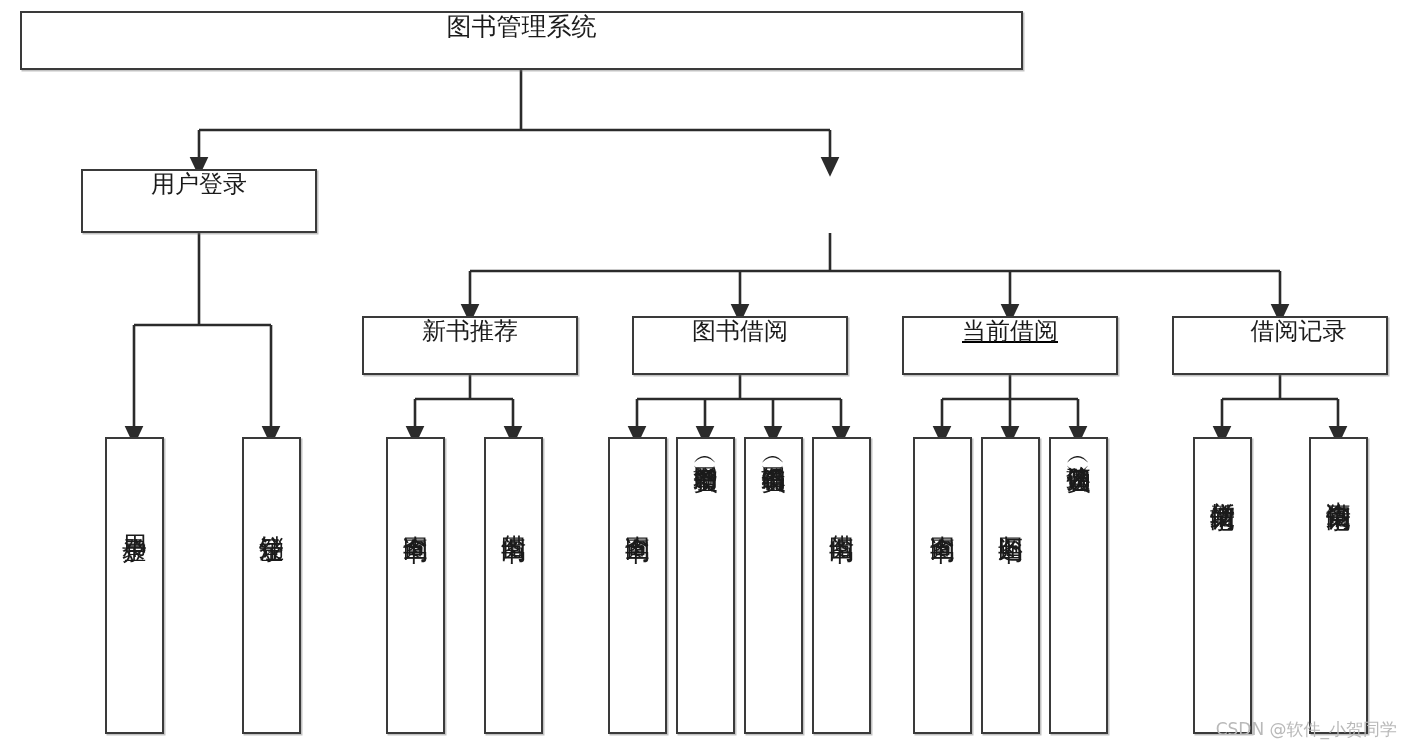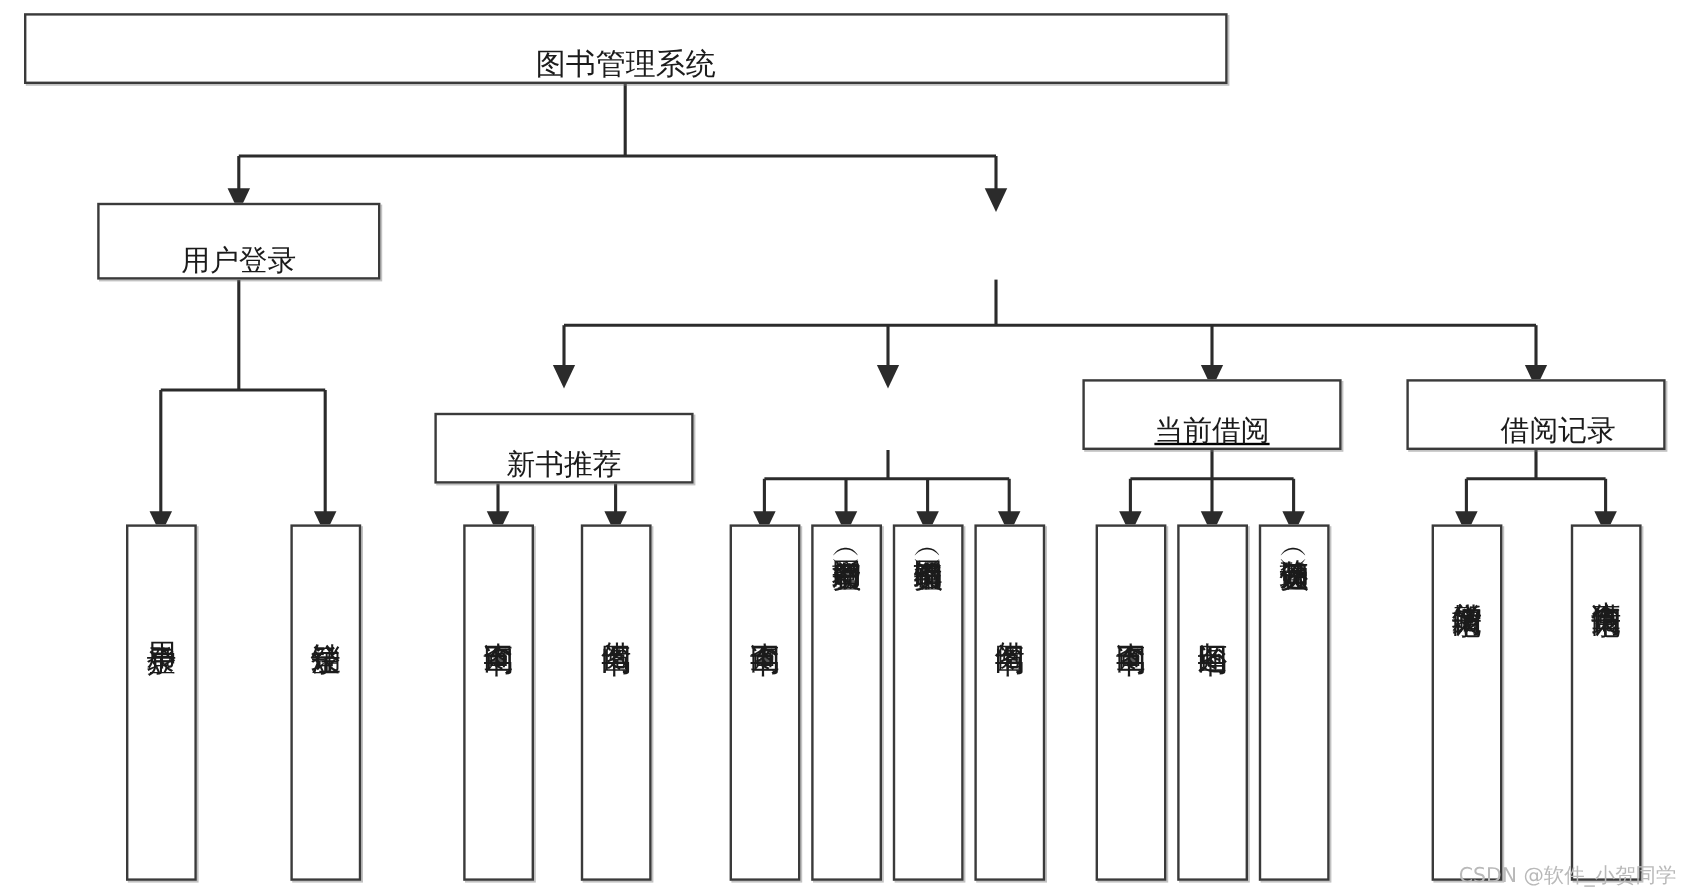--- a/index.html
+++ b/index.html
@@ -23,21 +23,21 @@
     top: 0;
     width: 1405px;
     height: 747px;
   }
   .node {
     position: absolute;
     box-sizing: border-box;
     background: #ffffff;
     border: 2.6px solid #3a3a3a;
     display: flex;
-    align-items: flex-end;
+    align-items: flex-start;
     justify-content: center;
     box-shadow: 1.5px 1.5px 0 rgba(120,120,120,0.45);
   }
   .node .label {
     color: #1b1b1b;
     text-align: center;
     line-height: 1.12;
     white-space: nowrap;
   }
   .node.horizontal .label {
@@ -131,22 +131,25 @@
   </svg>
 
   <div class="node horizontal title" style="left:20px; top:11px; width:1003px; height:59px;">
     <span class="label">图书管理系统</span>
   </div>
 
   <div class="node horizontal" style="left:81px; top:169px; width:236px; height:64px;">
     <span class="label">用户登录</span>
   </div>
 
-  <div class="node horizontal" style="left:362px; top:316px; width:216px; height:59px;margin-top:28px;">
+  <div class="node horizontal" style="left:362px; top:316px; width:216px; height:59px;">
     <span class="label">新书推荐</span>
+  </div>
+  <div class="node horizontal" style="left:632px; top:316px; width:216px; height:59px;">
+    <span class="label">图书借阅</span>
   </div>
   <div class="node horizontal" style="left:902px; top:316px; width:216px; height:59px;text-decoration:underline;">
     <span class="label">当前借阅</span>
   </div>
   <div class="node horizontal" style="left:1172px; top:316px; width:216px; height:59px;padding-left:37px;">
     <span class="label">借阅记录</span>
   </div>
 
   <div class="node vertical" style="left:105px; top:437px; width:59px; height:297px; padding-top:76px;">
     <span class="label">用户登录</span>

